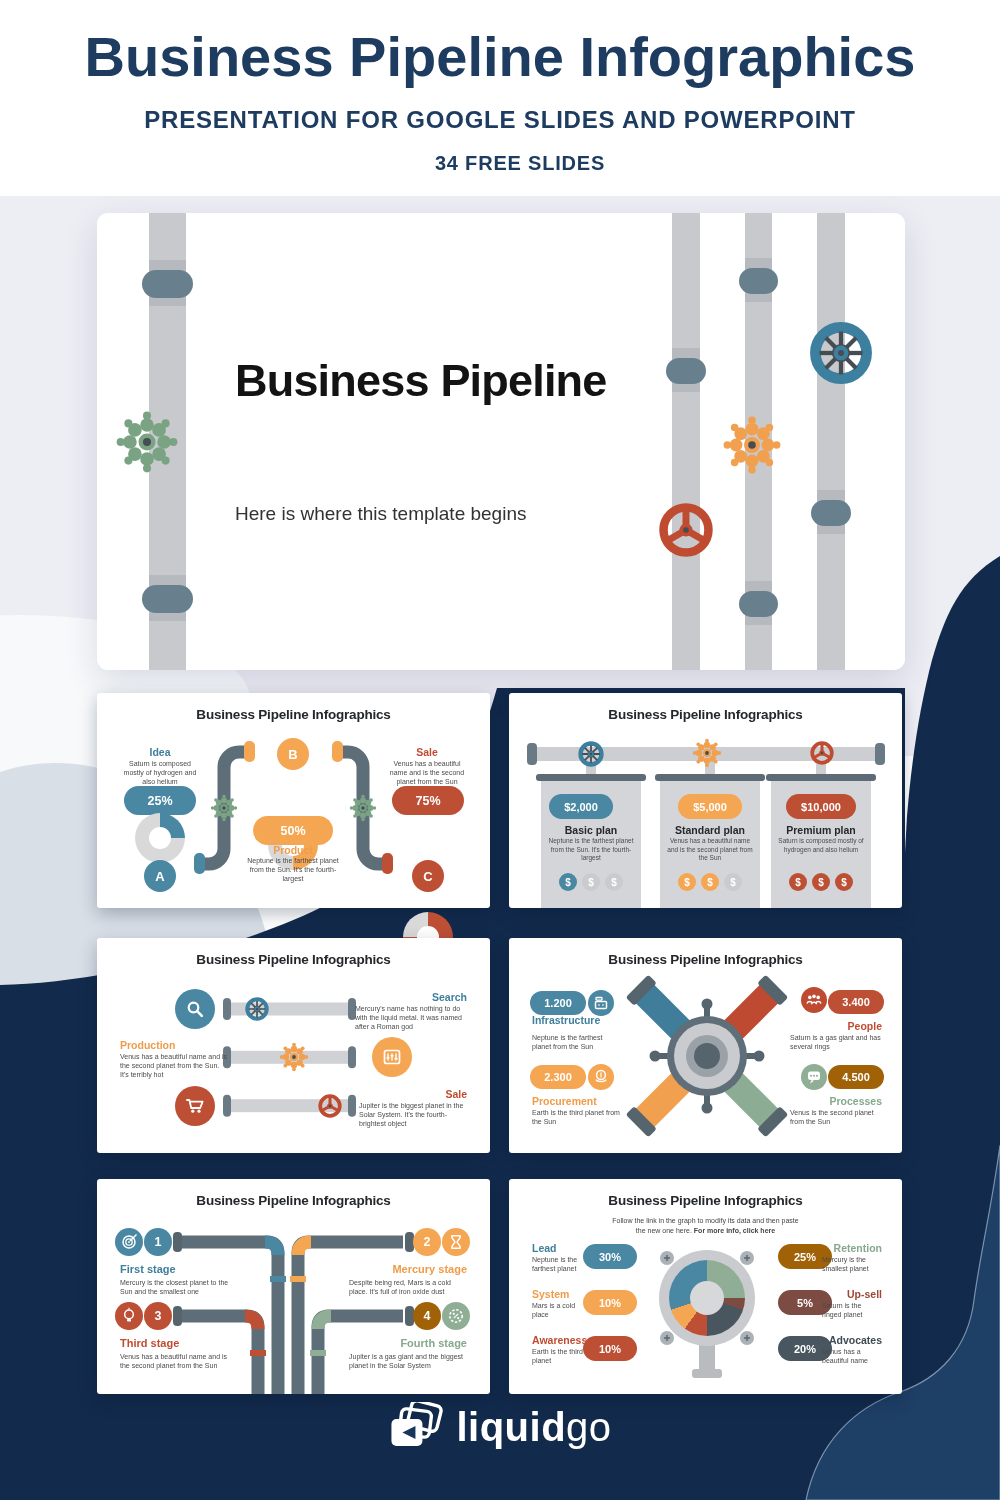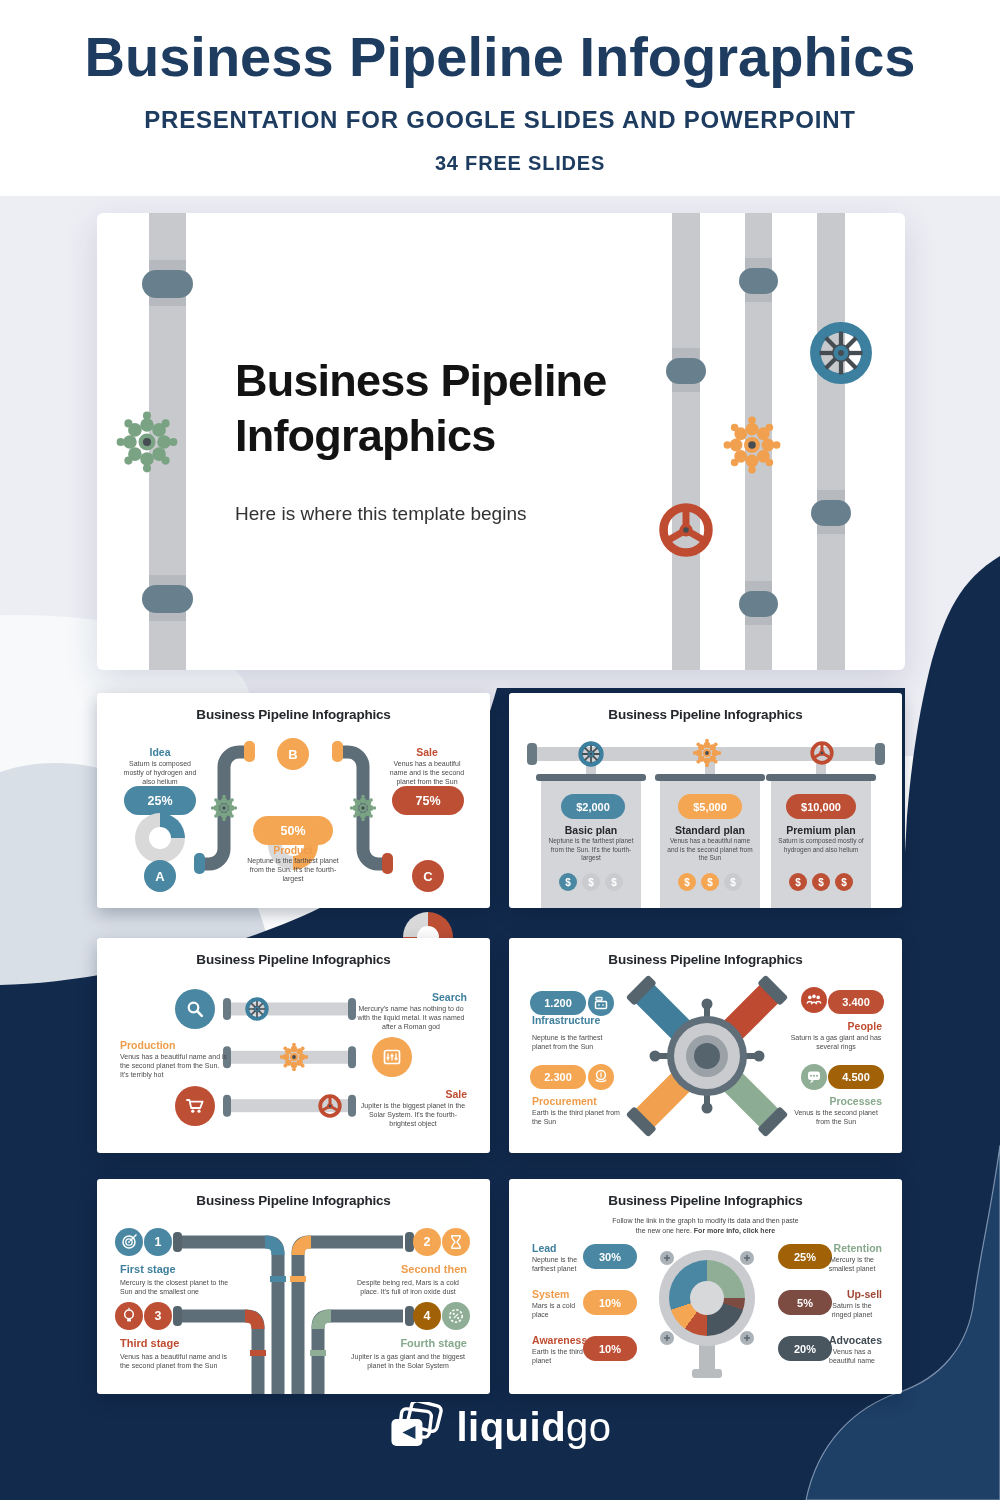--- a/index.html
+++ b/index.html
@@ -8,40 +8,40 @@
   .bg{position:absolute;inset:0;z-index:0;}
 
   
   .hdr{position:absolute;left:0;top:0;width:100%;text-align:center;z-index:2;color:#1d3c60;}
   .hdr-title{position:absolute;top:24px;width:100%;font-size:56px;font-weight:600;letter-spacing:0;}
   .hdr-sub{position:absolute;top:106px;width:100%;font-size:24px;font-weight:600;letter-spacing:.8px;}
   .hdr-count{position:absolute;top:152px;width:100%;font-size:20px;font-weight:600;letter-spacing:.8px;padding-left:20px;}
 
   
   .card{position:absolute;background:#fff;z-index:2;}
-  .main-card{left:97px;top:213px;width:808px;height:457px;border-radius:6px;
+  .main-card{left:97px;top:213px;width:808px;height:457px;border-radius:11px;
              box-shadow:0 12px 34px rgba(25,45,85,.14);}
   .thumb{width:393px;height:215px;border-radius:3px;box-shadow:0 6px 18px rgba(5,20,45,.28);}
   .t1{left:97px;top:693px}.t2{left:509px;top:693px}
   .t3{left:97px;top:938px}.t4{left:509px;top:938px}
   .t5{left:97px;top:1179px}.t6{left:509px;top:1179px}
   .card svg.gfx{position:absolute;left:0;top:0;}
 
   .abs{position:absolute;}
   .main-title{left:138px;top:140px;font-size:45px;line-height:55px;font-weight:700;
               color:#131313;letter-spacing:-.8px;}
   .main-sub{left:138px;top:290px;font-size:19px;color:#323232;}
 
   .t-title{left:0;top:14px;width:100%;text-align:center;font-size:13.5px;font-weight:700;
            color:#24272b;letter-spacing:-.2px;}
   .h{font-size:10.5px;font-weight:700;white-space:nowrap;}
   .h-t{color:#3e7f9b}.h-o{color:#ef9c4a}.h-r{color:#bf4c31}.h-g{color:#86a88c}
   .h-m{color:#9e4632}.h-s{color:#3f4a52}
   .body{font-size:7px;line-height:1.32;color:#4b4b4b;}
-  .ctr{text-align:center}.rgt{text-align:center}
+  .ctr{text-align:center}.rgt{text-align:left}
   .pill{display:flex;align-items:center;justify-content:center;color:#fff;font-weight:700;
         border-radius:999px;font-size:11px;}
   .pill-lg{height:29px;font-size:12.5px;}
   .p-t{background:#4987a2}.p-o{background:#f5a653}.p-r{background:#bd4f35}
   .p-g{background:#a16207}.p-br{background:#7c4b41}.p-sl{background:#49565f}
   .lcirc{display:flex;align-items:center;justify-content:center;border-radius:50%;
          color:#fff;font-weight:700;}
   .donut{border-radius:50%;position:relative;}
   .donut::after{content:"";position:absolute;inset:0;margin:auto;width:44%;height:44%;
                 border-radius:50%;background:#fff;}
@@ -155,21 +155,20 @@
         <rect x="714" y="287" width="40" height="26" rx="13"></rect>
       </g>
 
       <use href="#sym-flower" x="19" y="198" width="62" height="62" style="color:#7aa383"></use>
       <use href="#sym-wheel" x="711" y="107" width="66" height="66" style="color:#3c7f9e"></use>
       <use href="#sym-flower" x="626" y="203" width="58" height="58" style="color:#f0a04f"></use>
       <use href="#sym-steer" x="558" y="286" width="62" height="62" style="color:#bf4b31"></use>
     </svg>
     <div class="abs main-title">
       <div>Business Pipeline</div>
-      <div>Infographics</div>
     </div>
     <div class="abs main-sub">Here is where this template begins</div>
   </div>
 
   <div class="card thumb t1">
     <svg class="gfx" width="393" height="215" viewBox="0 0 393 215">
       <path d="M152,59 h-10 a15,15 0 0 0 -15,15 v82 a15,15 0 0 1 -15,15 h-9" fill="none" stroke="#5d6e78" stroke-width="13"></path>
       <path d="M241,59 h10 a15,15 0 0 1 15,15 v82 a15,15 0 0 0 15,15 h9" fill="none" stroke="#5d6e78" stroke-width="13"></path>
       <rect x="147" y="48" width="11" height="21" rx="5" fill="#f5a653"></rect>
       <rect x="97" y="160" width="11" height="21" rx="5" fill="#4987a2"></rect>
@@ -208,21 +207,21 @@
       <rect x="146" y="81" width="110" height="7" rx="3" fill="#5d6b76"></rect>
       <rect x="257" y="81" width="110" height="7" rx="3" fill="#5d6b76"></rect>
       <rect x="32" y="88" width="100" height="127" fill="#d4d5d8"></rect>
       <rect x="151" y="88" width="100" height="127" fill="#d4d5d8"></rect>
       <rect x="262" y="88" width="100" height="127" fill="#d4d5d8"></rect>
       <use href="#sym-wheel" x="68.5" y="47.5" width="27" height="27" style="color:#3c7f9e"></use>
       <use href="#sym-flower" x="183.5" y="45.5" width="29" height="29" style="color:#f0a04f"></use>
       <use href="#sym-steer" x="299.5" y="46.5" width="27" height="27" style="color:#bf4b31"></use>
     </svg>
     <div class="abs t-title">Business Pipeline Infographics</div>
-    <div class="abs pill p-t" style="left:52px;top:101px;width:64px;height:25px">$2,000</div>
+    <div class="abs pill p-t" style="left:40px;top:101px;width:64px;height:25px">$2,000</div>
     <div class="abs h ctr" style="left:32px;top:131px;width:100px;color:#24272b">Basic plan</div>
     <div class="abs body ctr" style="left:38px;top:144px;width:88px;font-size:6.5px">Neptune is the farthest planet from the Sun. It's the fourth-largest</div>
     <div class="abs coins" style="left:32px;top:180px;width:100px">
         <span class="coin" style="background: rgb(73, 135, 162);">$</span>
         <span class="coin" style="background: rgb(201, 203, 206);">$</span>
         <span class="coin" style="background: rgb(201, 203, 206);">$</span>
       </div>
     <div class="abs pill p-o" style="left:169px;top:101px;width:64px;height:25px">$5,000</div>
     <div class="abs h ctr" style="left:151px;top:131px;width:100px;color:#24272b">Standard plan</div>
     <div class="abs body ctr" style="left:157px;top:144px;width:88px;font-size:6.5px">Venus has a beautiful name and is the second planet from the Sun</div>
@@ -439,21 +438,21 @@
           <circle cx="-2.2" cy="-2.2" r="1.1" fill="#fff"></circle>
             <circle cx="2.2" cy="2.2" r="1.1" fill="#fff"></circle>
         </g>
       </g>
     </svg>
     <div class="abs t-title">Business Pipeline Infographics</div>
     <div class="abs lcirc p-t" style="left:47px;top:49px;width:28px;height:28px;font-size:12.5px">1</div>
     <div class="abs h h-t" style="left:23px;top:84px;font-size:11px">First stage</div>
     <div class="abs body" style="left:23px;top:99px;width:118px">Mercury is the closest planet to the Sun and the smallest one</div>
     <div class="abs lcirc p-o" style="left:316px;top:49px;width:28px;height:28px;font-size:12.5px">2</div>
-    <div class="abs h h-o rgt" style="right:23px;top:84px;font-size:11px">Second then</div>
+    <div class="abs h h-o rgt" style="right:23px;top:84px;font-size:11px">Mercury stage</div>
     <div class="abs body rgt" style="right:23px;top:99px;width:118px">Despite being red, Mars is a cold place. It's full of iron oxide dust</div>
     <div class="abs lcirc p-r" style="left:47px;top:123px;width:28px;height:28px;font-size:12.5px">3</div>
     <div class="abs h h-r" style="left:23px;top:158px;font-size:11px">Third stage</div>
     <div class="abs body" style="left:23px;top:173px;width:118px">Venus has a beautiful name and is the second planet from the Sun</div>
     <div class="abs lcirc p-g" style="left:316px;top:123px;width:28px;height:28px;font-size:12.5px">4</div>
     <div class="abs h h-g rgt" style="right:23px;top:158px;font-size:11px">Fourth stage</div>
     <div class="abs body rgt" style="right:23px;top:173px;width:118px">Jupiter is a gas giant and the biggest planet in the Solar System</div>
   </div>
 
   <div class="card thumb t6">

